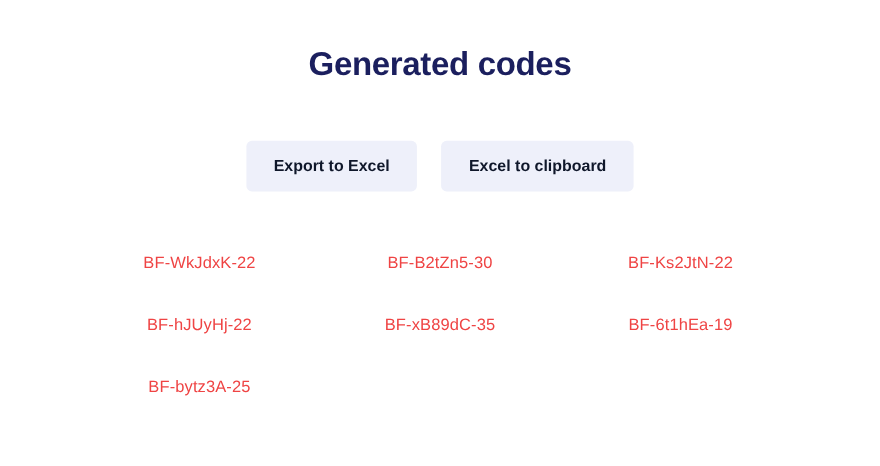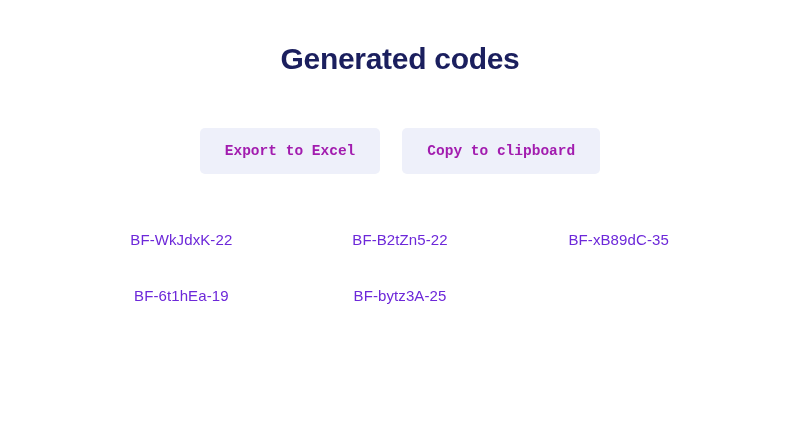--- a/index.html
+++ b/index.html
@@ -33,60 +33,62 @@
     display: flex;
     justify-content: center;
     align-items: center;
     gap: 22px;
     margin-top: 50px;
   }
   .action-btn {
     background: #eef0fa;
     border: none;
     border-radius: 5px;
-    color: #a21caf;
-    font-family: Liberation Mono, monospace;
+    color: #0f172a;
+    font-family: Liberation Sans, sans-serif;
     font-size: 14.5px;
     font-weight: bold;
     padding: 15px 25px;
     line-height: 16px;
     cursor: pointer;
     white-space: nowrap;
   }
   .codes-grid {
     margin-top: 55px;
     display: grid;
     grid-template-columns: repeat(3, 1fr);
     row-gap: 34px;
     padding: 0 72px;
     box-sizing: border-box;
   }
   .code-cell {
     text-align: center;
     font-family: "Liberation Sans", sans-serif;
     font-size: 15px;
-    color: #6d28d9;
+    color: #ef4444;
     line-height: 22px;
     letter-spacing: 0.1px;
     white-space: nowrap;
   }
 </style>
 </head>
 <body>
 
 <div class="page">
 
   <h1 class="page-title">Generated codes</h1>
 
   <div class="actions">
     <button class="action-btn">Export to Excel</button>
-    <button class="action-btn">Copy to clipboard</button>
+    <button class="action-btn">Excel to clipboard</button>
   </div>
 
   <div class="codes-grid">
       <div class="code-cell">BF-WkJdxK-22</div>
-      <div class="code-cell">BF-B2tZn5-22</div>
+      <div class="code-cell">BF-B2tZn5-30</div>
+      <div class="code-cell">BF-Ks2JtN-22</div>
+      <div class="code-cell">BF-hJUyHj-22</div>
       <div class="code-cell">BF-xB89dC-35</div>
       <div class="code-cell">BF-6t1hEa-19</div>
       <div class="code-cell">BF-bytz3A-25</div>
     </div>
 
 </div>
 
 </body></html>

